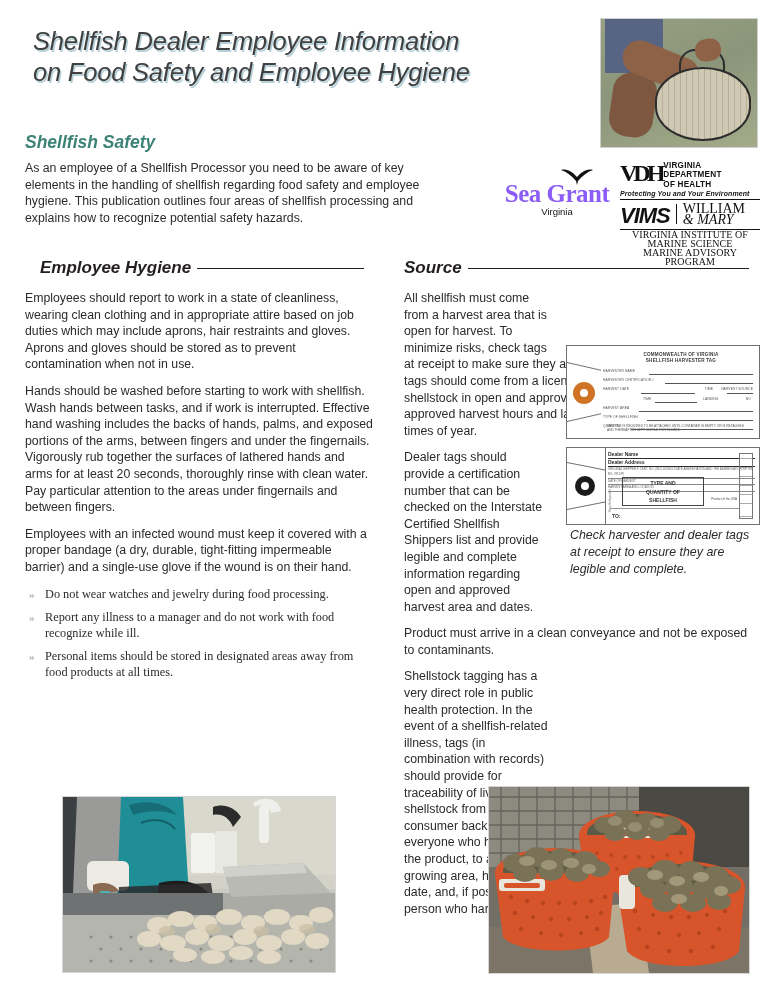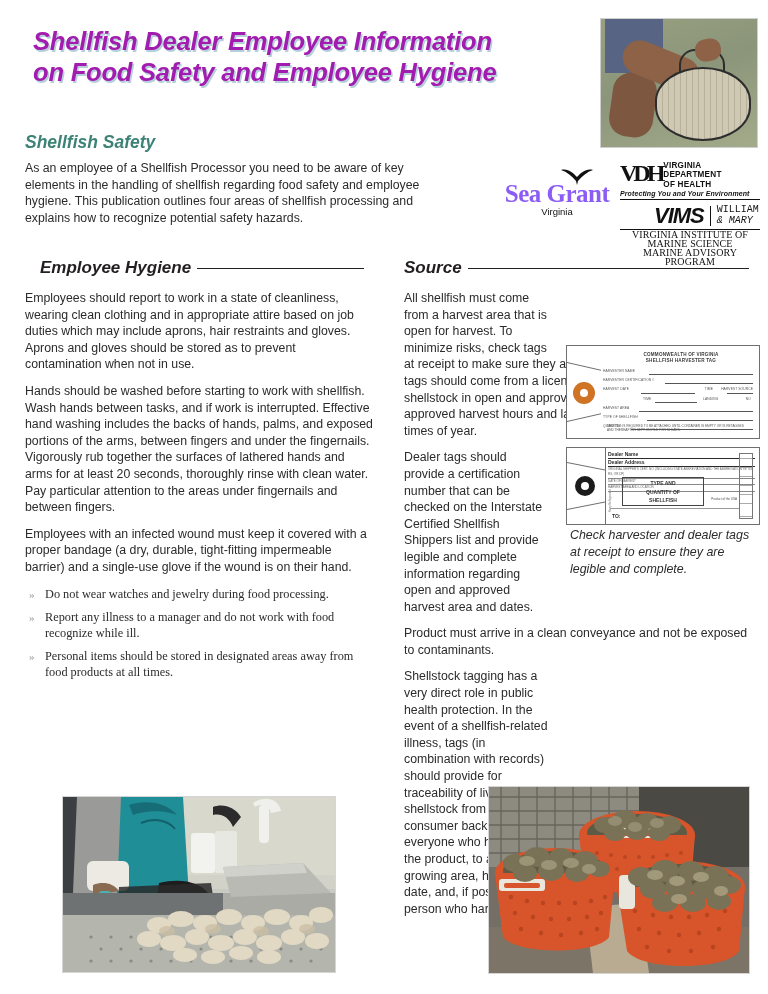--- a/index.html
+++ b/index.html
@@ -9,22 +9,22 @@
     color:#231f20;
     position:relative;
     overflow:hidden;
   }
   .page{position:absolute;left:0;top:0;width:768px;height:994px;background:#fff;}
 
   
   .title{
     position:absolute;left:33px;top:26px;width:555px;
     font-size:25.5px;line-height:31px;
-    font-weight:bold;font-style:italic;
-    color:#a21caf;
+    font-weight:normal;font-style:italic;
+    color:#404040;
     letter-spacing:-0.2px;
     text-shadow:1.5px 1.5px 0 rgba(120,170,185,.55);
   }
   .title .l2{display:block;}
 
   .hdr-photo{
     position:absolute;left:600px;top:18px;width:156px;height:128px;
     border:1px solid #cfcfcf;
     background:
       radial-gradient(ellipse 58px 40px at 93px 88px, rgba(20,20,20,.55) 0 36%, rgba(20,20,20,0) 62%),
@@ -88,25 +88,25 @@
     color:#111;letter-spacing:-1.5px;line-height:30px;
   }
   .vdh-mark .vv{letter-spacing:-4px;}
   .vdh-lines{font-size:8.2px;font-weight:bold;line-height:9.4px;color:#111;
     padding-top:3px;padding-left:2px;letter-spacing:.2px;}
   .vdh-tag{font-size:7px;font-style:italic;font-weight:bold;color:#111;
     margin-top:1px;letter-spacing:.1px;}
   .vdh-rule{border-top:1px solid #111;margin-top:2px;}
 
   .vims{position:absolute;left:126px;top:46px;width:140px;}
-  .vims-row{display:flex;align-items:center;margin-left:34px;}
+  .vims-row{display:flex;align-items:flex-start;}
   .vims-mark{font-family:"Liberation Sans",sans-serif;font-weight:bold;
     font-style:italic;font-size:22px;color:#111;letter-spacing:-1px;line-height:23px;}
   .vims-div{width:1px;height:20px;background:#111;margin:0 6px;}
-  .vims-wm{font-family:Liberation Mono, monospace;font-size:10px;line-height:10.5px;color:#111;}
+  .vims-wm{font-family:Liberation Serif, serif;font-size:14px;line-height:10.5px;color:#111;}
   .vims-wm .amp{font-style:italic;}
   .vims-rule{border-top:1px solid #111;margin-top:2px;}
   .vims-sub{font-family:"Liberation Serif",serif;font-size:10px;line-height:9px;
     text-align:center;color:#111;letter-spacing:.1px;}
 
   
   .sec-head{
     position:absolute;
     font-size:17px;font-weight:bold;font-style:italic;color:#231f20;
     white-space:nowrap;

